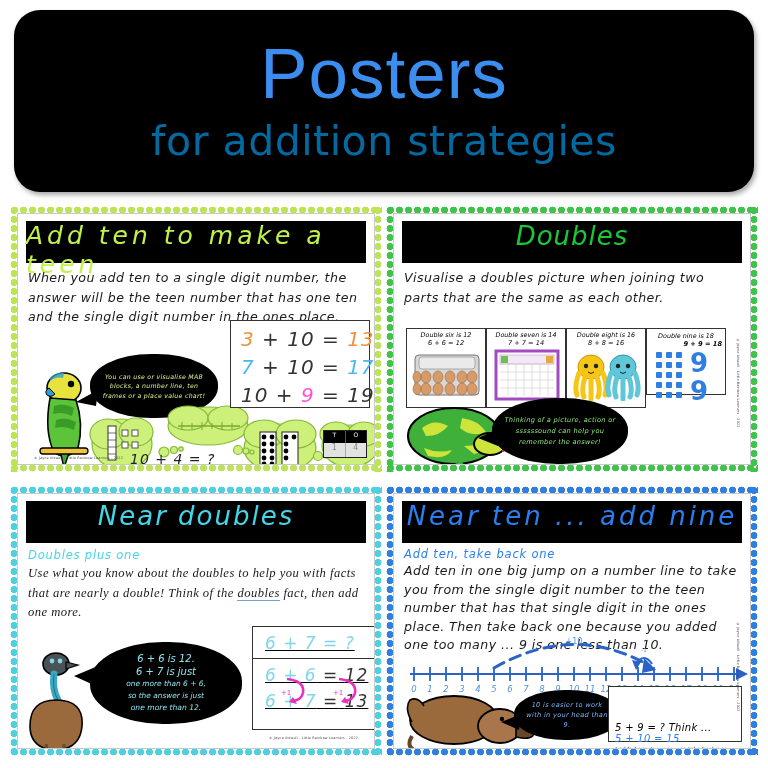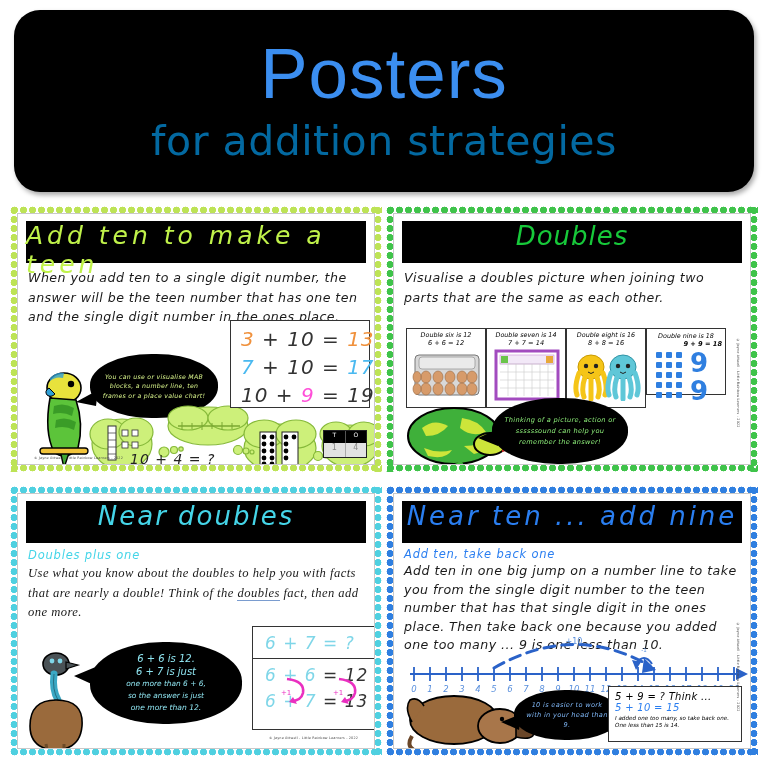--- a/index.html
+++ b/index.html
@@ -442,21 +442,21 @@
         <div style="font-size:10px; line-height:13px; color:#8fe4f0; font-style:italic;">6 + 6 is 12.</div>
         <div style="font-size:10px; line-height:13px; color:#8fe4f0; font-style:italic;">6 + 7 is just</div>
         <div style="font-size:7.4px; line-height:12px; color:#8fe4f0; font-style:italic;">one more than 6 + 6,</div>
         <div style="font-size:7.4px; line-height:12px; color:#8fe4f0; font-style:italic;">so the answer is just</div>
         <div style="font-size:7.6px; line-height:12px; color:#8fe4f0; font-style:italic;">one more than 12.</div>
         <svg style="position:absolute; left:-16px; top:22px;" width="24" height="24" viewBox="0 0 24 24">
           <path d="M24 2 L0 12 L22 22 Z" fill="#000"></path>
         </svg>
       </div>
 
-      <div class="eqbox" style="left:234px; top:132px; width:128px; height:104px;">
+      <div class="eqbox" style="left:234px; top:132px; width:128px; height:104px;text-decoration:underline;">
         <div style="height:32px; border-bottom:1.2px solid #333; display:flex; align-items:center; padding-left:12px;">
           <span style="font-size:17px; font-style:italic; color:#7fd6e8; letter-spacing:1px;">6 + 7  = ?</span>
         </div>
         <div style="position:relative; padding:6px 0 0 12px;">
           <div style="font-size:17px; font-style:italic; letter-spacing:1px; margin-bottom:6px;">
             <span style="color:#7fd6e8;">6 + 6</span>
             <span style="color:#333;">=</span>
             <span style="color:#333;">12</span>
           </div>
           <div style="font-size:17px; font-style:italic; letter-spacing:1px;">
@@ -560,21 +560,21 @@
       </svg>
 
       <div class="bubble" style="left:120px; top:196px; width:106px; height:50px; border-radius:48%;">
         <span class="txt" style="font-size:6.6px; line-height:10px; color:#7fb6f5;">10 is easier to work with in your head than 9.</span>
         <svg style="position:absolute; left:-13px; top:22px;" width="20" height="20" viewBox="0 0 20 20">
           <path d="M20 2 L0 10 L18 18 Z" fill="#000"></path>
         </svg>
       </div>
 
       <div class="eqbox" style="left:214px; top:192px; width:134px; height:56px; padding:4px 0 0 6px;">
-        <div style="font-size:10px; font-style:italic; letter-spacing:.3px;">
+        <div style="font-size:10px; font-style:italic; letter-spacing:.3px;margin-top:31px;">
           <span>5 + 9 = ?  Think ...</span>
         </div>
         <div style="font-size:10px; font-style:italic; letter-spacing:.3px; color:#2a7ef0;">
           <span>5 + 10 = 15</span>
         </div>
         <div style="font-size:5.6px; font-style:italic; margin-top:2px;">I added one too many, so take back one.</div>
         <div style="font-size:5.6px; font-style:italic; margin-top:1px;">One less than 15 is 14.</div>
       </div>
 
       <div class="copyright right">© Jayne Attwell - Little Rainbow Learners - 2022</div>

